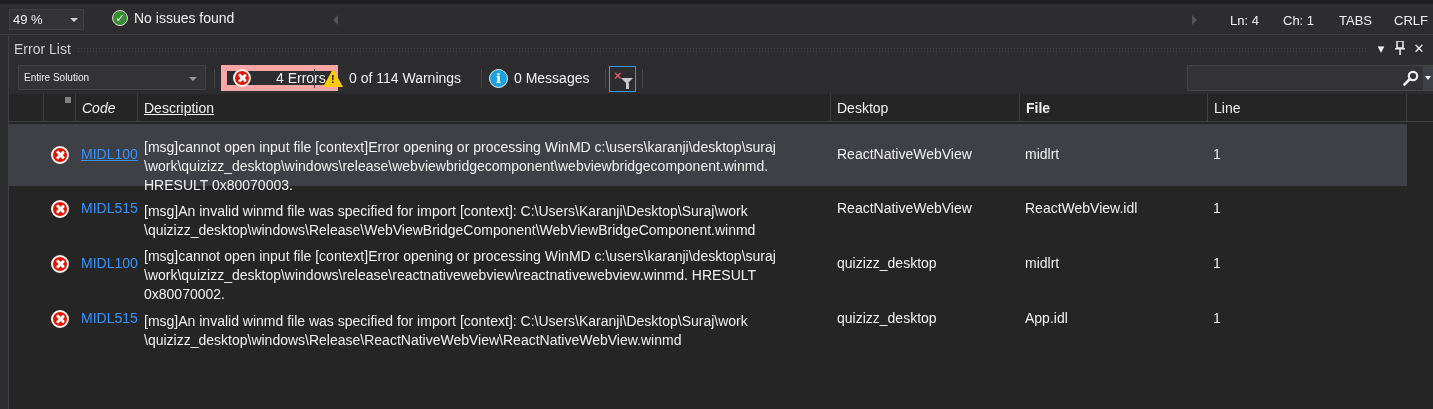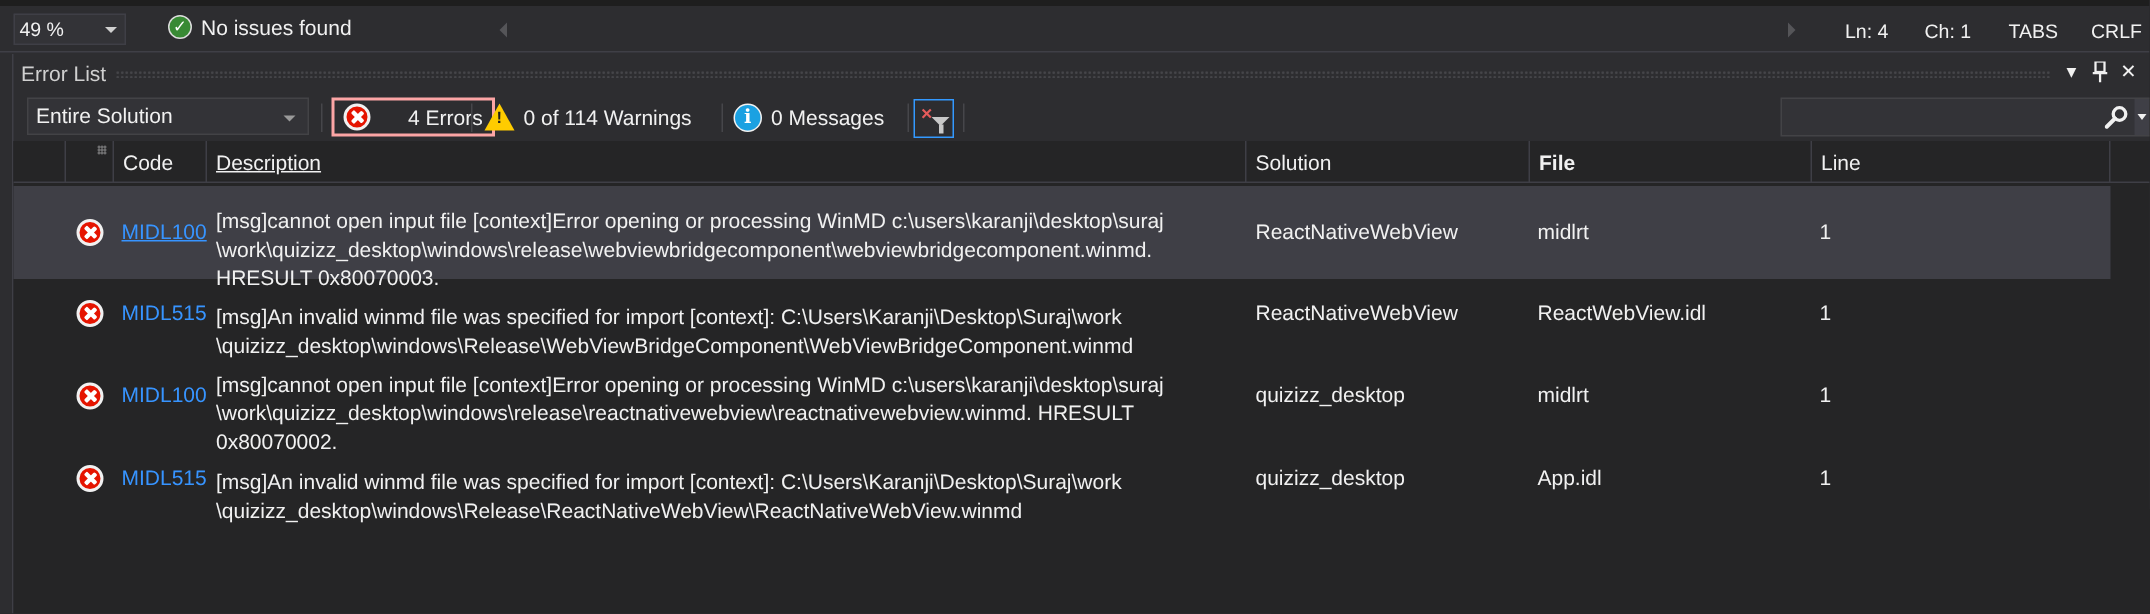--- a/index.html
+++ b/index.html
@@ -19,25 +19,25 @@
   .pos { position: absolute; top: 9px; font-size: 13px; color: #f1f1f1; }
 
   
   .panel-sep { position: absolute; left: 0; top: 34px; width: 1433px; height: 1px; background: #3f3f46; }
   .panel { position: absolute; left: 8px; top: 36px; width: 1425px; height: 373px; background: #2d2d30; border-left: 1px solid #3f3f46; padding-left: 32px; }
   .panel-title { position: absolute; left: 5px; top: 5px; font-size: 14px; color: #d0d0d0; }
   .title-grip { position: absolute; left: 68px; top: 11px; width: 1290px; height: 5px; background-image: radial-gradient(#46464a 0.8px, transparent 0.9px); background-size: 3px 3px; }
   .title-btn { position: absolute; top: 4px; width: 16px; height: 16px; color: #f1f1f1; font-size: 13px; display: flex; align-items: center; justify-content: center; }
 
   .toolbar { position: absolute; left: 0; top: 29px; width: 1425px; height: 28px; }
-  .combo { position: absolute; height: 25px; background: #333337; border: 1px solid #434346; color: #f1f1f1; font-size: 14px; padding-left: 5px; line-height: 23px; }
+  .combo { position: absolute; height: 25px; background: #333337; border: 1px solid #434346; color: #f1f1f1; font-size: 10px; padding-left: 5px; line-height: 23px; }
   .combo .caret { position: absolute; right: 8px; top: 11px; border-left: 4px solid transparent; border-right: 4px solid transparent; border-top: 4px solid #9a9a9a; }
   .tsep { position: absolute; top: 4px; width: 1px; height: 19px; background: #46464a; }
   .tbtn { position: absolute; top: 0; height: 26px; display: flex; align-items: center; gap: 6px; padding: 0 6px; font-size: 14px; color: #f1f1f1; }
-  .tbtn.active { border: 2px solid #fca5a5; gap: 25px; }
+  .tbtn.active { border: 6px solid #fca5a5; gap: 25px; }
   .err-icon { width: 18px; height: 18px; border-radius: 50%; background: #e51400; border: 2px solid #f1f1f1; position: relative; flex: none; }
   .err-icon::before, .err-icon::after { content: ""; position: absolute; left: 6px; top: 2px; width: 2.5px; height: 10px; background: #fff; border-radius: 1px; }
   .err-icon::before { transform: rotate(45deg); }
   .err-icon::after { transform: rotate(-45deg); }
   .warn-icon { width: 0; height: 0; border-left: 10px solid transparent; border-right: 10px solid transparent; border-bottom: 18px solid #ffcc00; position: relative; flex: none; }
   .warn-icon span { position: absolute; left: -2px; top: 5px; font-size: 11px; font-weight: bold; color: #1e1e1e; line-height: 1; }
   .info-icon { width: 19px; height: 19px; border-radius: 50%; background: #1ba1e2; border: 1px solid #f1f1f1; color: #fff; font-weight: bold; font-size: 13px; display: flex; align-items: center; justify-content: center; font-family: "DejaVu Serif", serif; flex: none; }
   .filter-btn { position: absolute; left: 600px; top: 1px; width: 27px; height: 26px; border: 1px solid #3399ff; }
   .filter-btn .x { position: absolute; left: 4px; top: 1px; color: #e55b5b; font-size: 13px; font-weight: bold; }
   .filter-btn .funnel { position: absolute; left: 11px; top: 11px; width: 0; height: 0; border-left: 6px solid transparent; border-right: 6px solid transparent; border-top: 6px solid #c8c8c8; }
@@ -139,23 +139,23 @@
         </svg>
       <span class="drop"></span>
     </div>
   </div>
 
   <div class="grid">
     <div class="header">
       <div class="hcell" style="left:34px;width:33px;">
           <span class="grip-dots" style="left:21px;"></span>
         </div>
-      <div class="hcell" style="left:66px;width:80px;">Code</div>
+      <div class="hcell" style="left:66px;width:80px;font-style:italic;">Code</div>
       <div class="hcell" style="left:128px;width:694px;text-decoration:underline;">Description</div>
-      <div class="hcell" style="left:821px;width:190px;">Solution</div>
+      <div class="hcell" style="left:821px;width:190px;">Desktop</div>
       <div class="hcell" style="left:1010px;width:189px;font-weight:bold;">File</div>
       <div class="hcell" style="left:1198px;width:43px;">Line</div>
       <div class="hcell" style="left:1397px;width:28px;"></div>
     </div>
 
     <div class="row selected" style="top:30px;height:62px;">
       <span class="icon-cell" style="top:22px;"><span class="err-icon" style="display:inline-block;"></span></span>
       <span class="code u" style="top:22px;">MIDL100</span>
       <span class="desc" style="top:2px;">[msg]cannot open input file [context]Error opening or processing WinMD c:\users\karanji\desktop\suraj
 \work\quizizz_desktop\windows\release\webviewbridgecomponent\webviewbridgecomponent.winmd.

